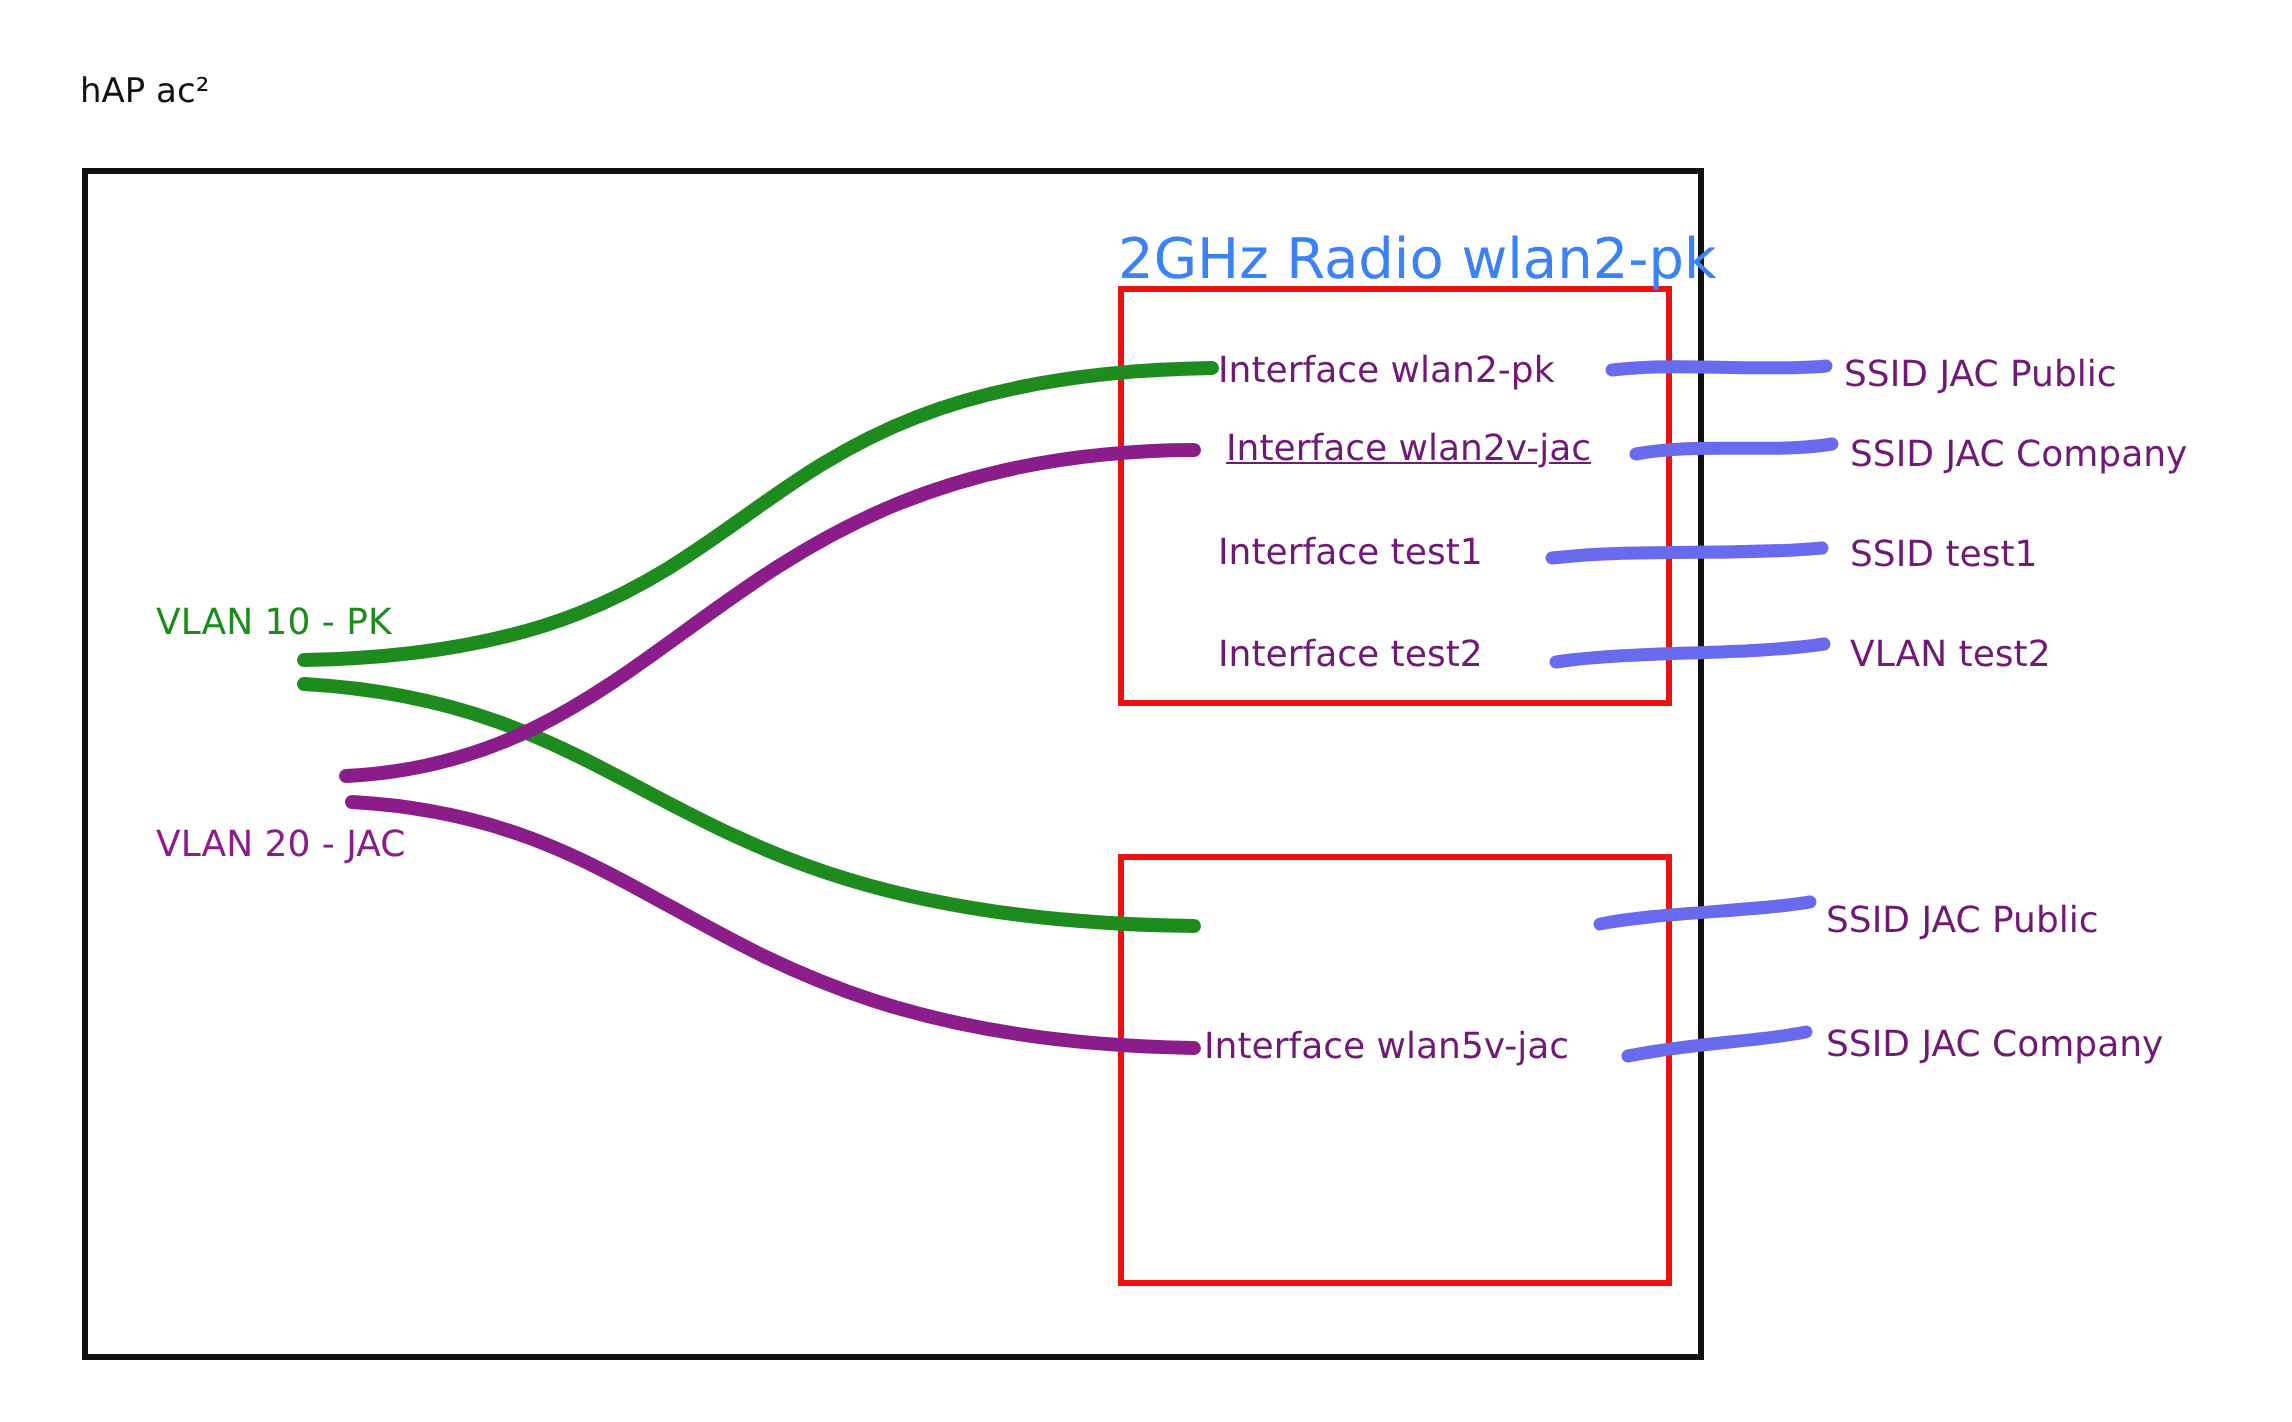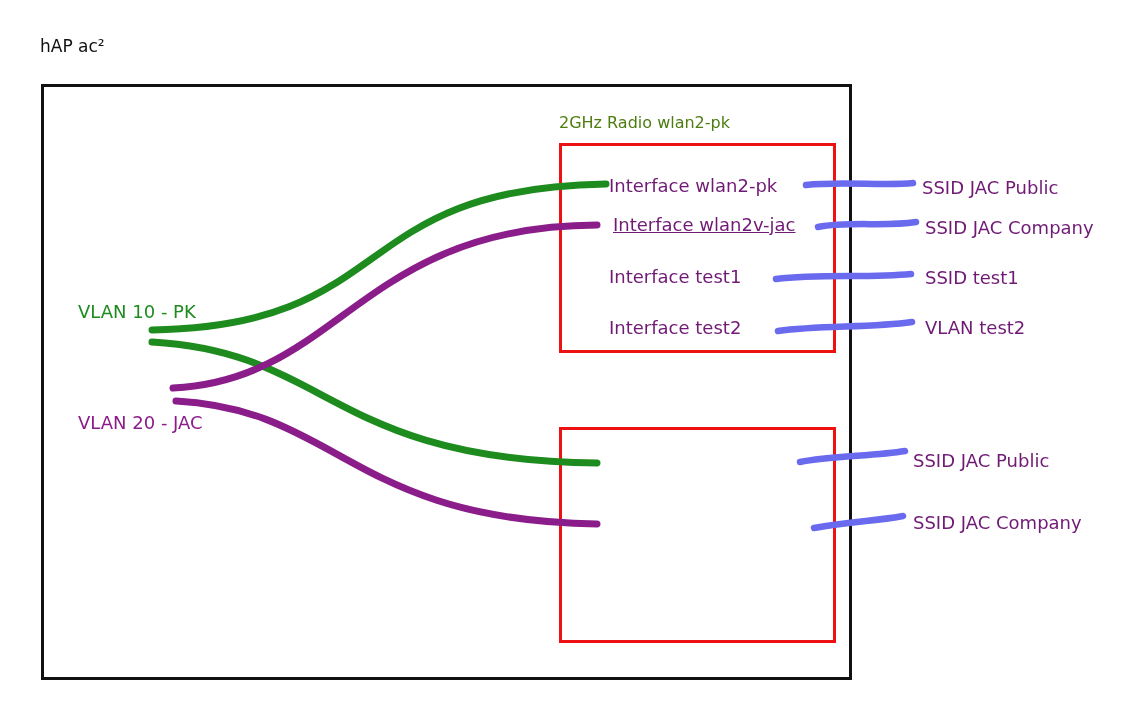--- a/index.html
+++ b/index.html
@@ -28,24 +28,25 @@
     border: 3px solid #111111;
     background: transparent;
   }
   .radio-box {
     border: 3px solid #ee1111;
     background: transparent;
   }
   .radio-box.r2 { left: 559px; top: 143px; width: 271px; height: 204px; }
   .radio-box.r5 { left: 559px; top: 427px; width: 271px; height: 210px; }
   .radio-title {
-    color: #4d7c0f;
-    font-size: 16px;
+    color: #3b82f6;
+    font-size: 28px;
     white-space: nowrap;
     width: 277px;
+    text-align: center;
   }
   .radio-title.r2 { left: 559px; top: 113px; }
   .radio-title.r5 { left: 559px; top: 392px; }
   .if-label, .ssid-label {
     color: #701a75;
     font-size: 18px;
     white-space: nowrap;
   }
   .vlan-label {
     font-size: 18px;
@@ -91,20 +92,21 @@
     <path class="ssid-line" d="M 814 528 C 850 521, 878 521, 903 516"></path>
   </svg>
 
   <div class="abs radio-title r2">2GHz Radio wlan2-pk</div>
 
   <div class="abs if-label" style="left:609px; top:175px;">Interface wlan2-pk</div>
   <div class="abs if-label" style="left:613px; top:214px;text-decoration:underline;">Interface wlan2v-jac</div>
   <div class="abs if-label" style="left:609px; top:266px;">Interface test1</div>
   <div class="abs if-label" style="left:609px; top:317px;">Interface test2</div>
 
+  <div class="abs if-label" style="left:602px; top:513px;">Interface wlan5v-jac</div>
 
   <div class="abs ssid-label" style="left:922px; top:177px;">SSID JAC Public</div>
   <div class="abs ssid-label" style="left:925px; top:217px;">SSID JAC Company</div>
   <div class="abs ssid-label" style="left:925px; top:267px;">SSID test1</div>
   <div class="abs ssid-label" style="left:925px; top:317px;">VLAN test2</div>
 
   <div class="abs ssid-label" style="left:913px; top:450px;">SSID JAC Public</div>
   <div class="abs ssid-label" style="left:913px; top:512px;">SSID JAC Company</div>
 
   <div class="abs vlan-label v10">VLAN 10 - PK</div>

